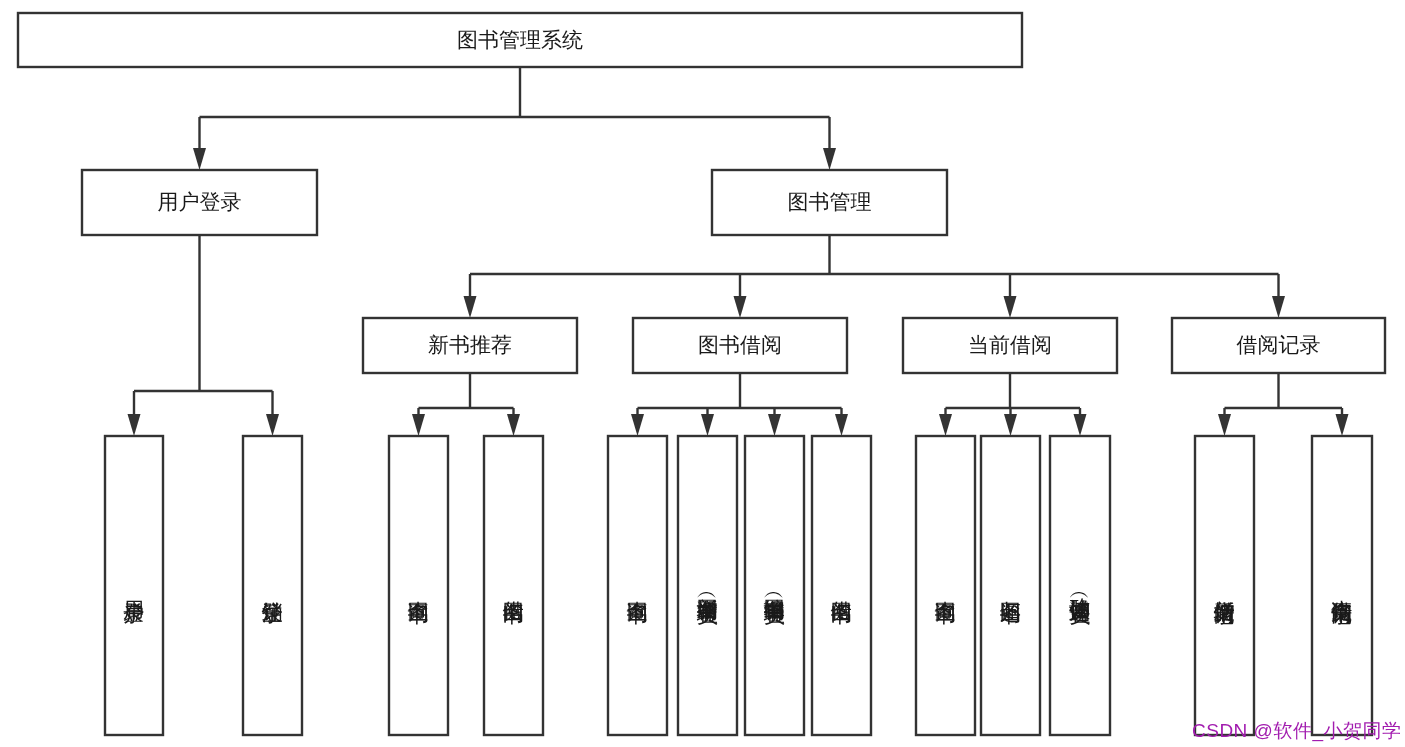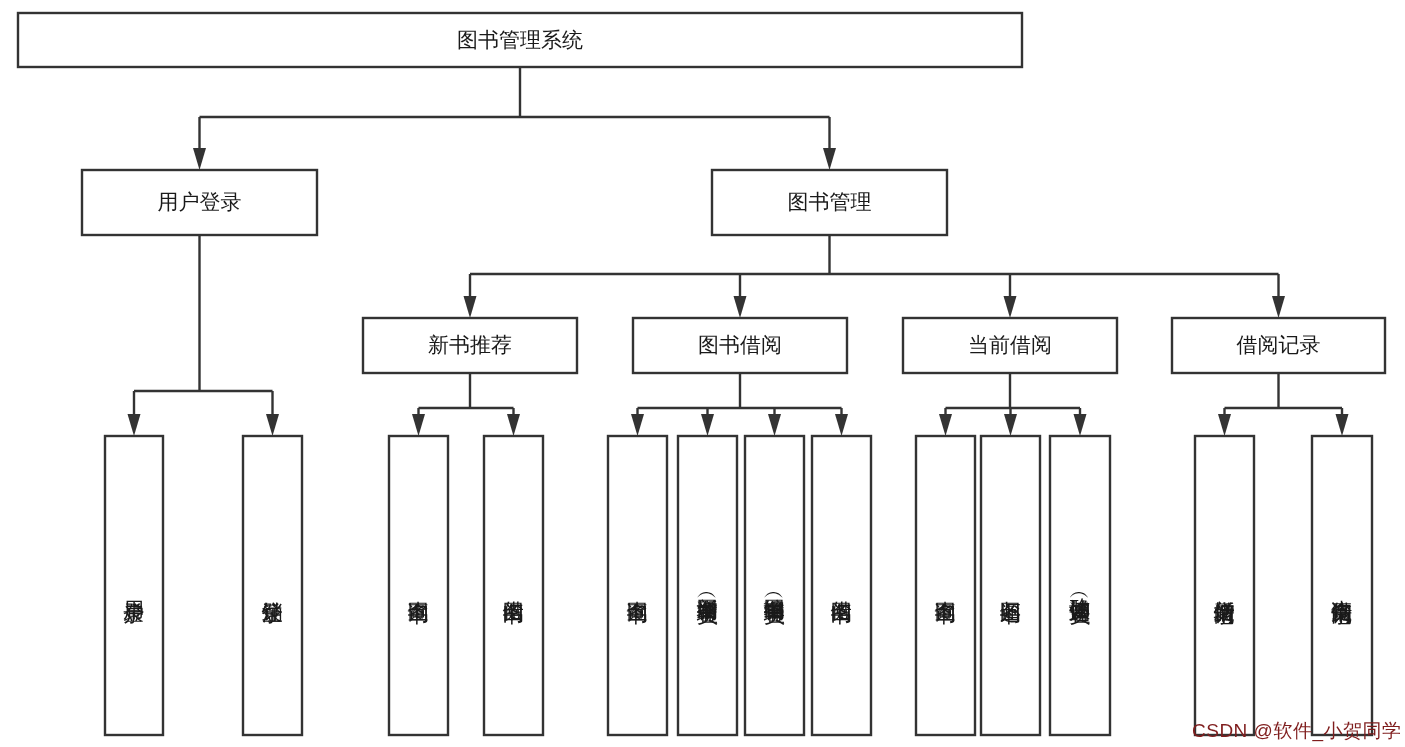--- a/index.html
+++ b/index.html
@@ -66,21 +66,21 @@
     line-height: 1.12;
     color: #1a1a1a;
     letter-spacing: 1px;
     white-space: nowrap;
     text-align: center;
   }
   .watermark {
     position: absolute;
     font-family: "Liberation Sans", "DejaVu Sans", sans-serif;
     font-size: 19px;
-    color: #7f1d1d;
+    color: #a21caf;
     white-space: nowrap;
     letter-spacing: 0.5px;
   }
 </style>
 </head>
 <body>
 
 <div id="diagram-root">
   <svg class="diagram-svg" viewBox="0 0 1405 747">
     <g id="edges-layer">

